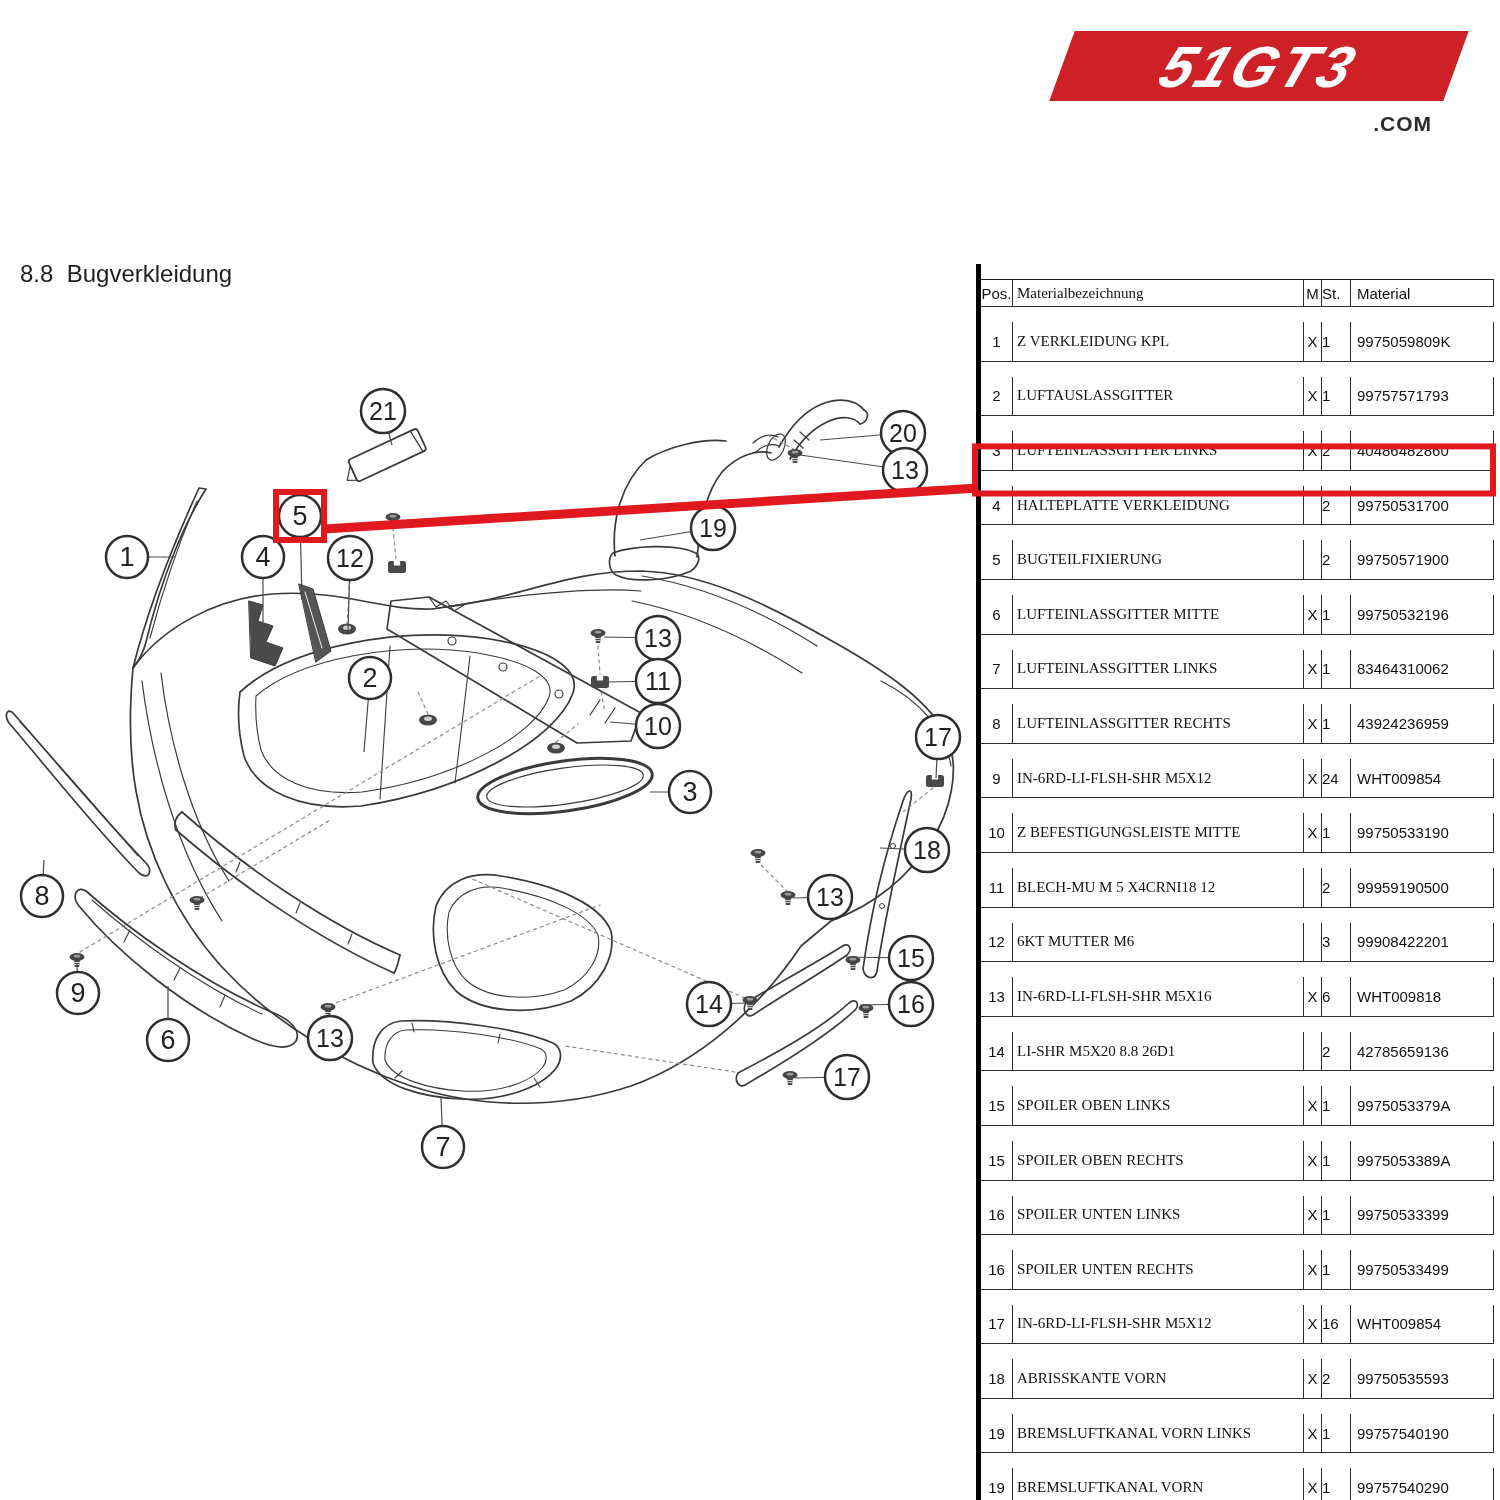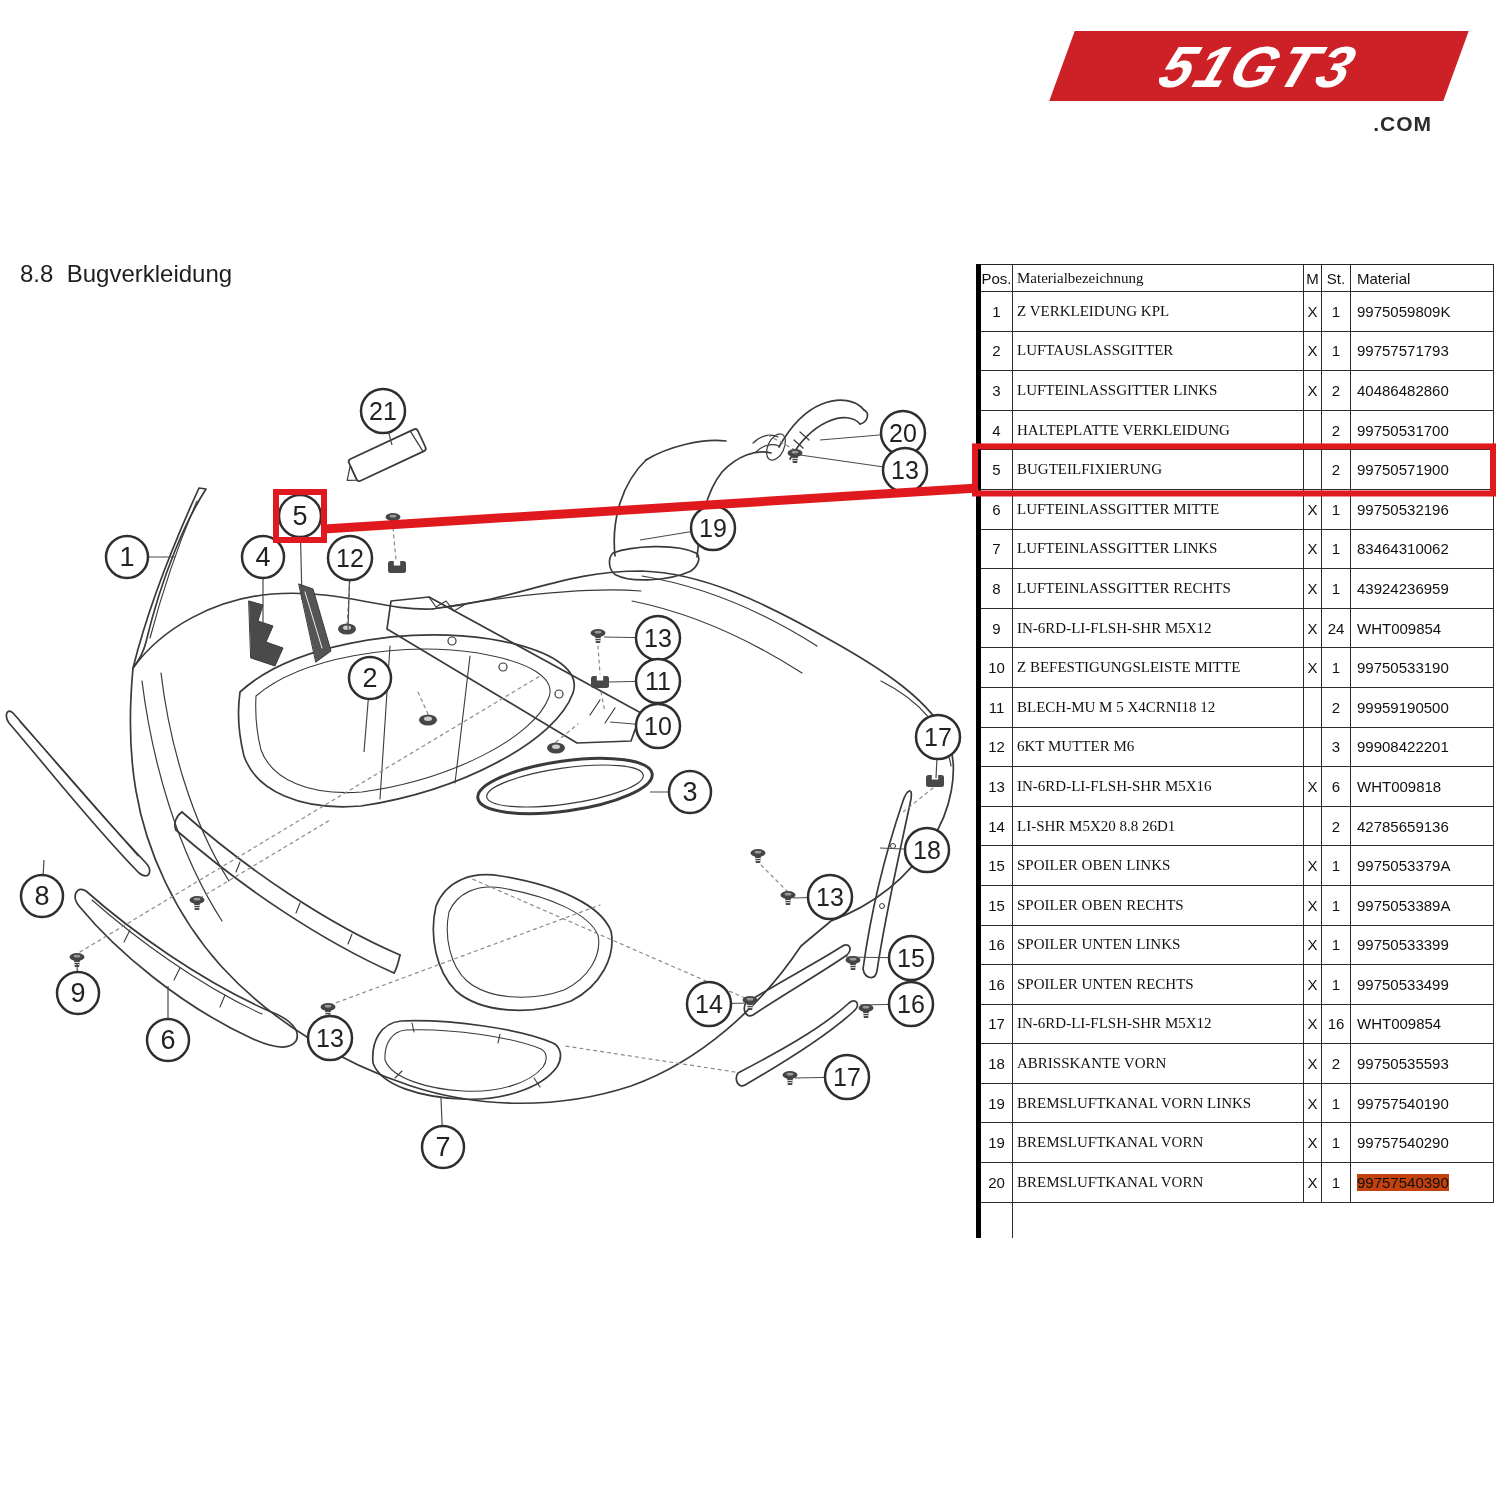--- a/index.html
+++ b/index.html
@@ -13,27 +13,27 @@
             font-size:21px;font-weight:bold;color:#2b2b2b;letter-spacing:1px;}
   
   .page-title{position:absolute;left:20px;top:260px;font-size:24px;color:#1e1e1e;white-space:pre;}
   
   .art{position:absolute;left:0;top:0;z-index:3;pointer-events:none;}
   
   .parts-table{position:absolute;left:976px;top:264px;width:518px;z-index:2;
                border-left:5px solid #000;box-sizing:border-box;background:#fff;
                font-size:15px;color:#111;}
   .t-row{display:grid;grid-template-columns:32px 291px 18px 29px 143px;height:39.6px;
-         border-bottom:1px solid #2b2b2b;box-sizing:border-box;}
+         border-bottom:1px solid #2b2b2b;box-sizing:border-box;margin-top:15px;}
   .t-head{height:28px;border-top:1.5px solid #222;}
   .t-row > div{border-right:1px solid #2b2b2b;display:flex;align-items:center;overflow:hidden;box-sizing:border-box;}
   .c-pos{justify-content:center;}
   .c-name{padding-left:4px;font-family:Liberation Serif, serif;}
   .c-m{justify-content:center;}
-  .c-st{justify-content:center;}
+  .c-st{}
   .c-mat{padding-left:6px;}
   .c-mat.sel span{background:#c2410c;}
   .t-stub{height:35px;border-bottom:none;display:grid;grid-template-columns:32px 1fr;}
   .t-stub > div:first-child{border-right:1px solid #2b2b2b;}
 </style>
 </head>
 <body>
 
 <div class="page">
 

